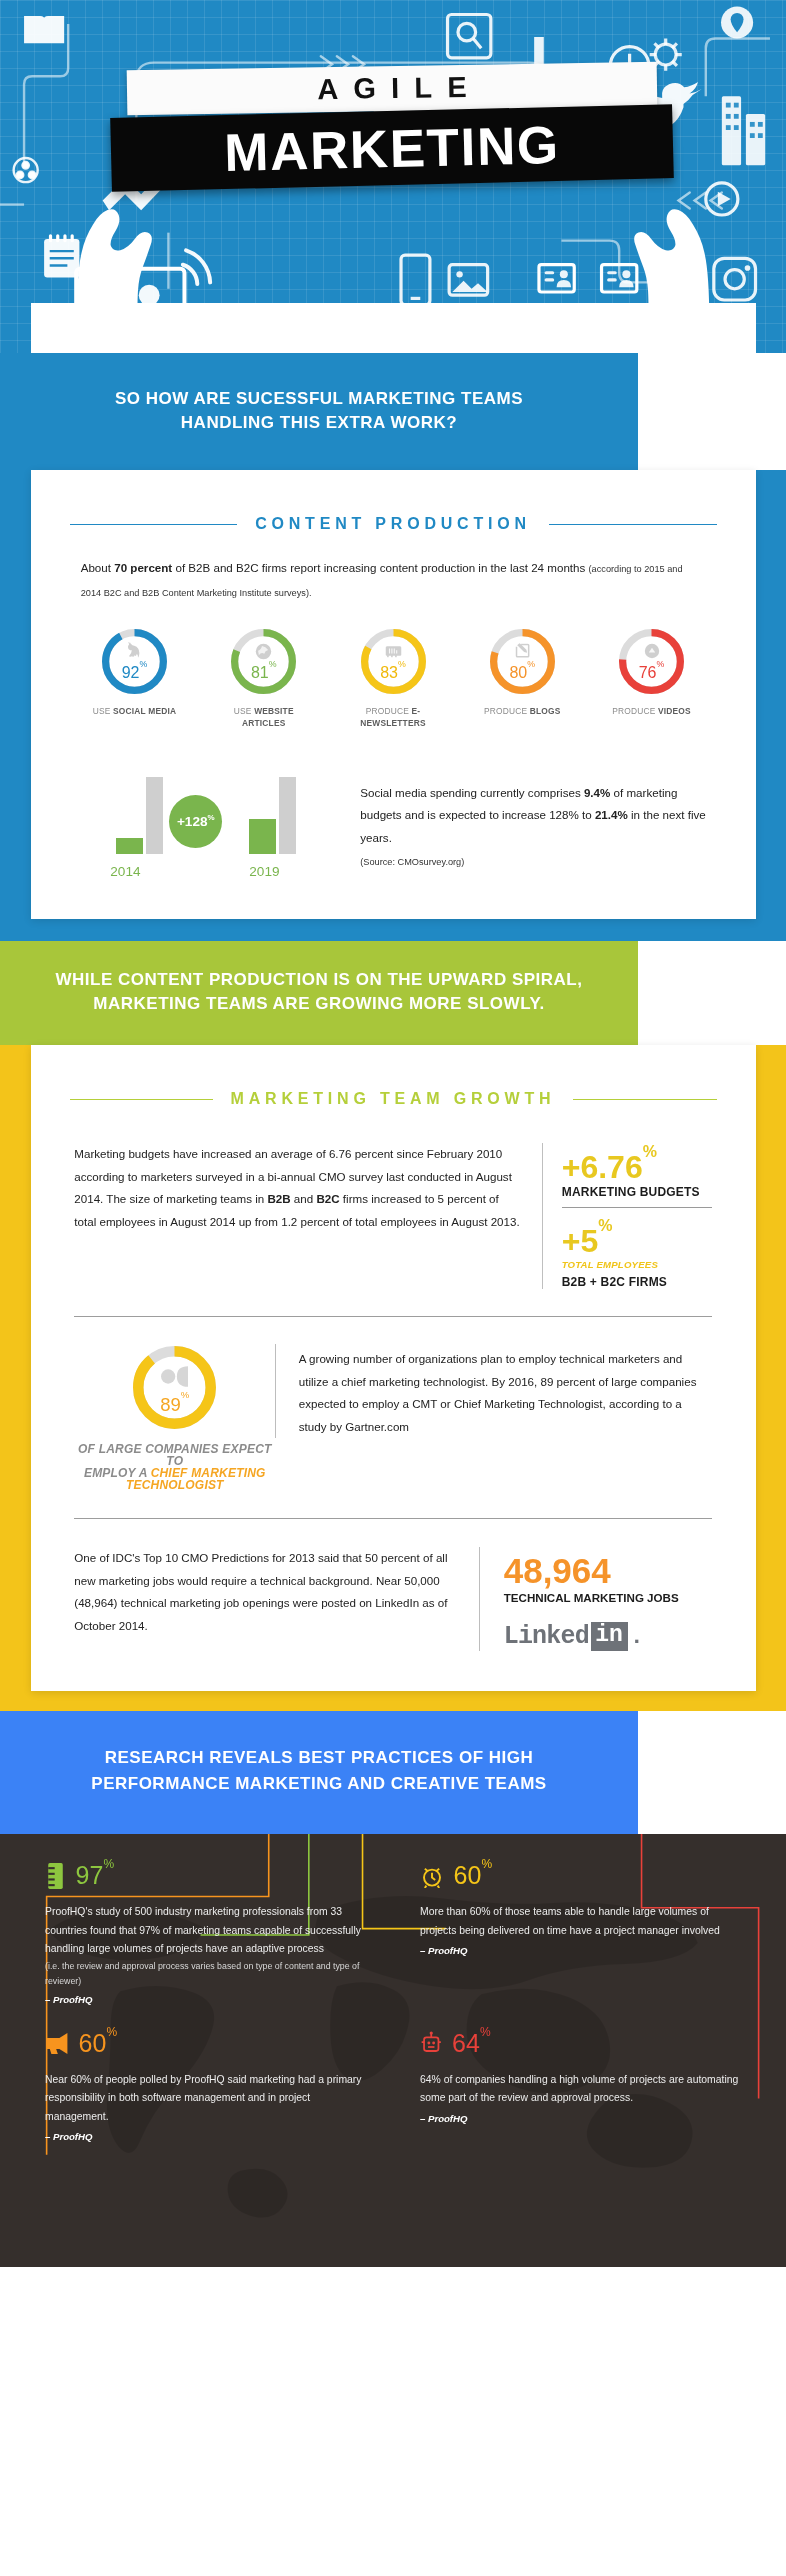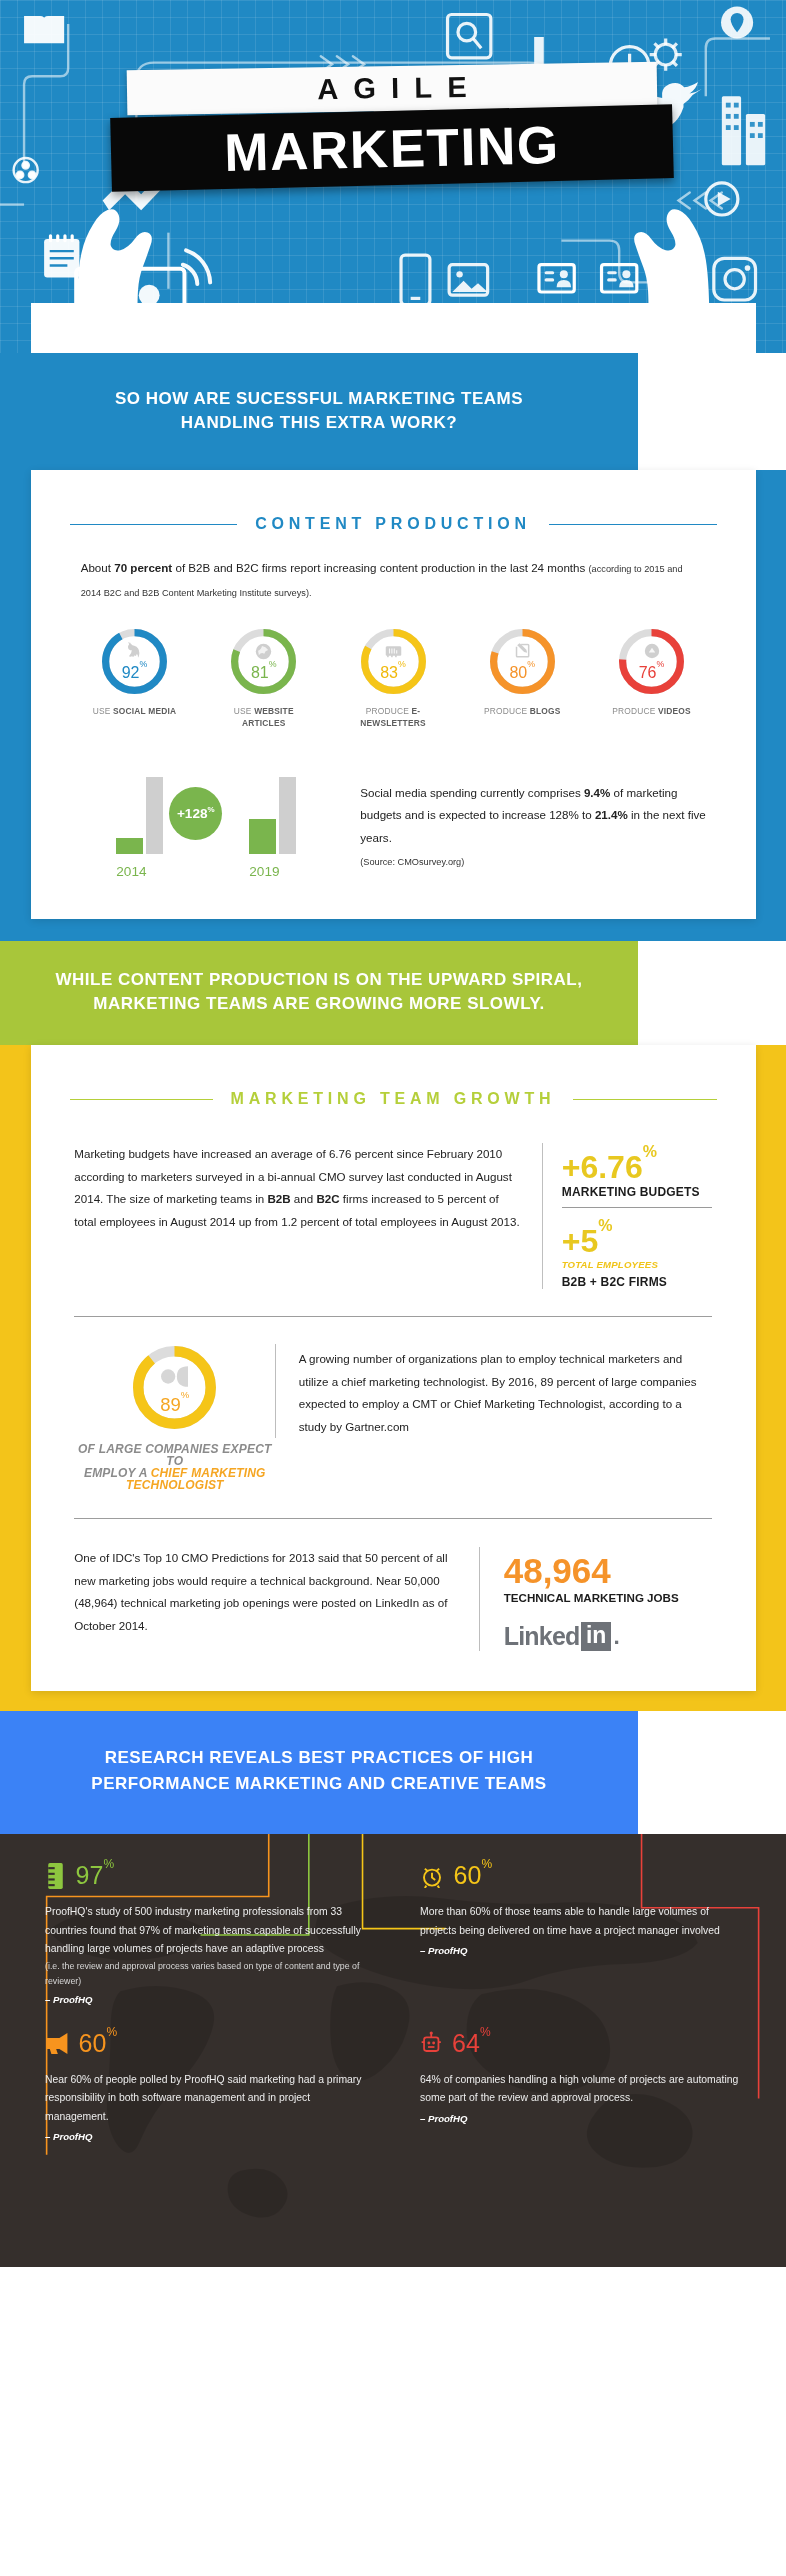--- a/index.html
+++ b/index.html
@@ -143,21 +143,21 @@
   .bar-block { display: flex; align-items: flex-start; padding: 27px 4.8px 6.4px; gap: 21px; }
   .bar-chart { position: relative; width: 265px; height: 120px; flex: 0 0 265px; }
   .bar-group { position: absolute; bottom: 27px; display: flex; align-items: flex-end; gap: 2.4px; }
   .bar-grey { width: 17px; background: #cfcfcf; }
   .bar-green { width: 27px; background: #7ab54d; }
   .bar-yr {
     position: absolute; bottom: 1.6px; font-size: 13.6px; color: #7ab54d;
   }
   .bubble {
     position: absolute;
-    left: 95px; top: 26px;
+    left: 95px; top: 34px;
     width: 53px; height: 53px; border-radius: 50%;
     background: #7ab54d; color: #fff;
     display: flex; align-items: center; justify-content: center;
     font-size: 13.6px; font-weight: bold;
   }
   .bubble sup { font-size: 8px; position: relative; top: -4px; }
   .bar-text { flex: 1 1 auto; padding-top: 21px; }
 
   
   .band-green { background: #a8c63a; padding: 27px 0 29px; }
@@ -199,21 +199,21 @@
   .cmt-caption em { color: #f5a623; font-style: italic; }
   .cmt-right { flex: 1 1 auto; border-left: 0.8px solid #bdbdbd; padding-left: 22.5px; padding-top: 4.8px; }
 
   .idc-row { display: flex; align-items: flex-start; padding: 29px 4.8px 8px; }
   .idc-left { flex: 1 1 auto; padding-right: 24px; }
   .idc-right {
     flex: 0 0 233px; border-left: 0.8px solid #bdbdbd; padding-left: 24px; padding-top: 3.2px;
   }
   .big-orange { font-size: 35px; font-weight: bold; color: #f5932a; line-height: 39px; }
   .tmj-label { font-size: 11.6px; font-weight: bold; color: #1c1c1c; margin-top: 1.6px; }
-  .li-logo { margin-top: 17.7px; display: flex; align-items: center; }
+  .li-logo { margin-top: 17.7px; display: flex; align-items: center; font-family: Liberation Mono, monospace; }
   .li-word { font-size: 25px; font-weight: bold; color: #6e7278; letter-spacing: -0.8px; }
   .li-box {
     background: #6e7278; color: #fff; font-size: 23px; font-weight: bold;
     padding: 0 4.8px 2.4px; margin-left: 1.6px; border-radius: 0; line-height: 27px;
   }
   .li-dot { color: #6e7278; font-size: 22.5px; font-weight: bold; margin-left: 2.4px; }
 
   
   .band-orange { background: #3b82f6; padding: 34px 0 37px; }
   .band-orange .band-line { font-size: 17px; line-height: 26px; }
@@ -551,21 +551,21 @@
             </div>
           </div>
         </div>
 
         <div class="bar-block">
           <div class="bar-chart">
             <div class="bar-group" style="left:42px;">
               <div class="bar-green" style="height:16px;"></div>
               <div class="bar-grey" style="height:77px;"></div>
             </div>
-            <div class="bar-yr" style="left:42px;">2014</div>
+            <div class="bar-yr" style="left:36px;">2014</div>
 
             <div class="bar-group" style="left:175px;">
               <div class="bar-green" style="height:35px;"></div>
               <div class="bar-grey" style="height:77px;"></div>
             </div>
             <div class="bar-yr" style="left:175px;">2019</div>
 
             <div class="bubble">
                 <span>+128</span>
                 <sup>%</sup>

